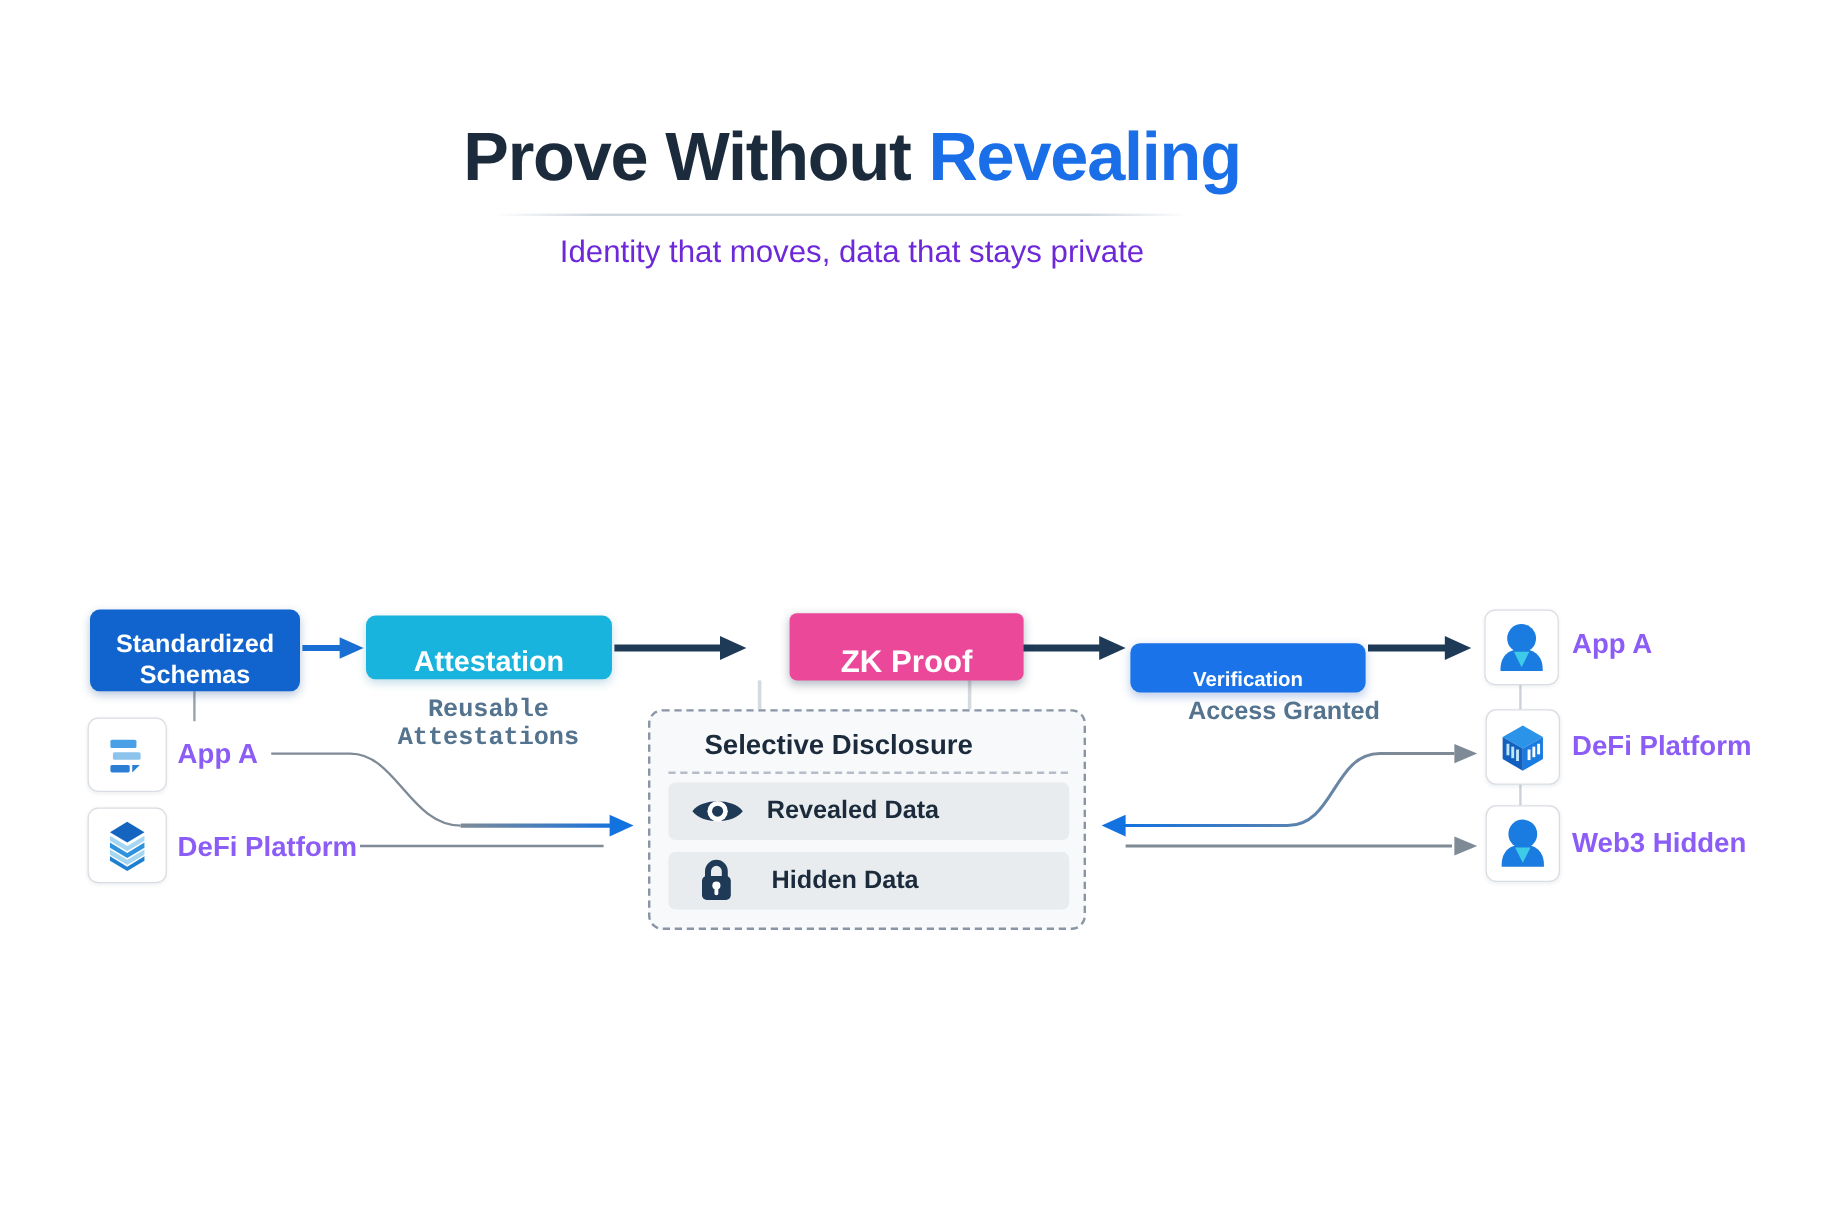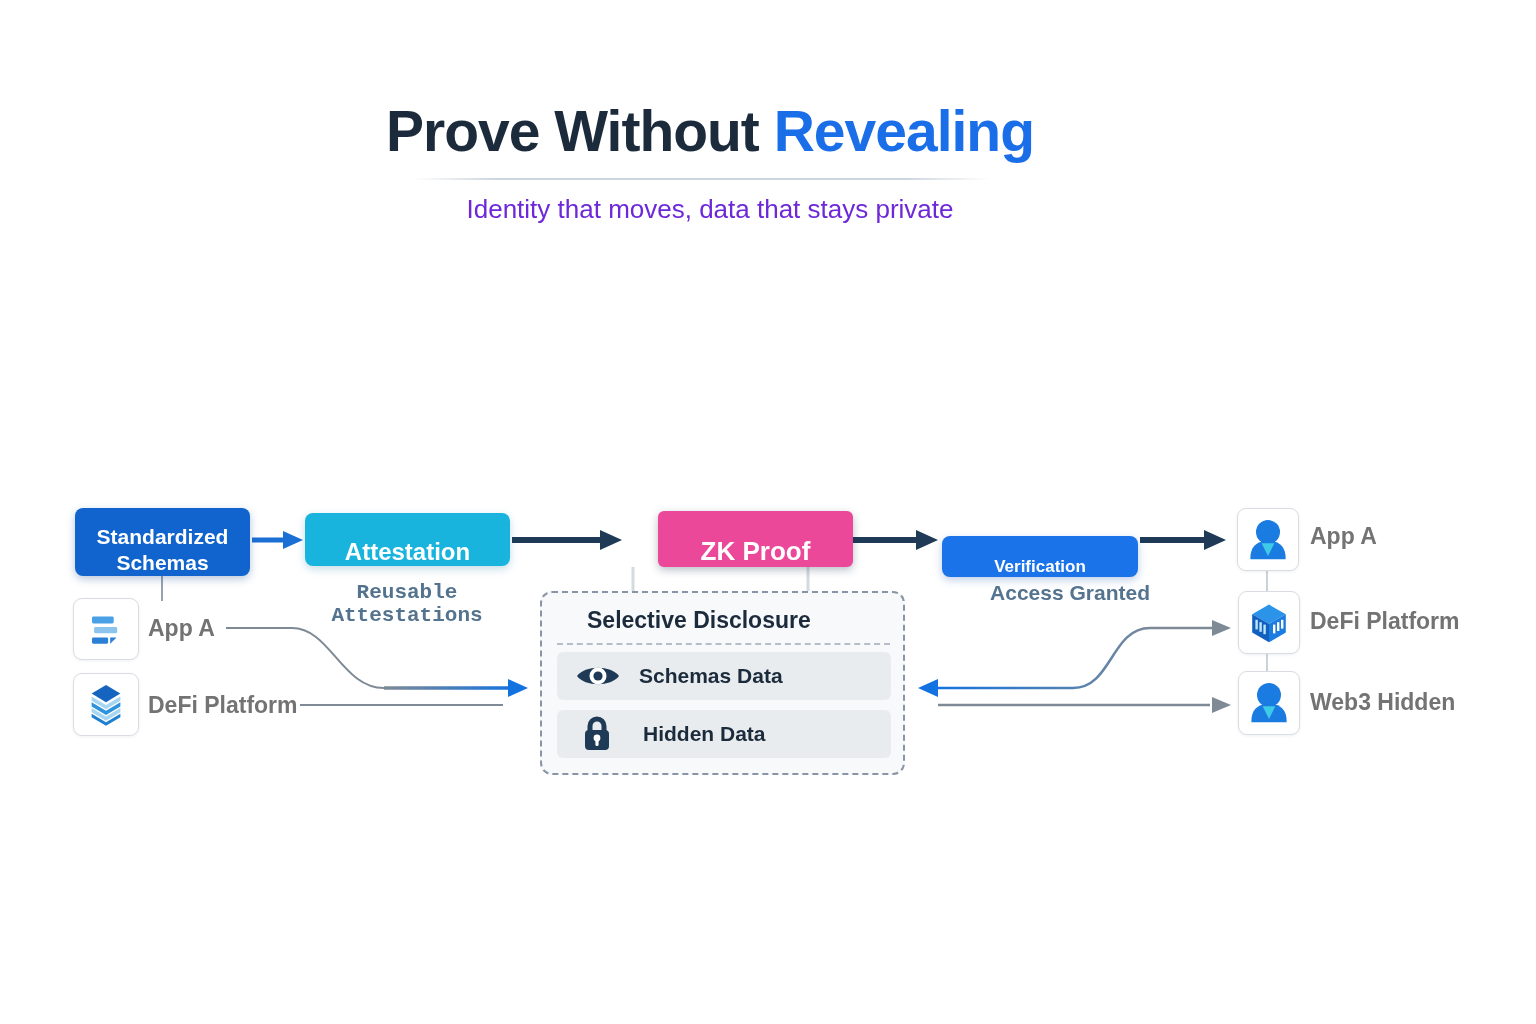--- a/index.html
+++ b/index.html
@@ -27,21 +27,21 @@
     font-size:26px;box-shadow:0 3px 8px rgba(20,40,70,.30);margin-left:36px;}
   .node-verification{left:942px;top:536px;width:196px;height:41px;background:#1a73e8;
     font-size:17px;box-shadow:0 3px 8px rgba(20,80,180,.28);}
   .flow-sub{width:220px;text-align:center;font-size:21px;font-weight:600;color:#54738f;z-index:3;}
   .sub-attestation{left:297px;top:581px;font-family:Liberation Mono, monospace;}
   .sub-verification{left:930px;top:581px;text-align:right;}
   
   .tile{background:#ffffff;border:1.5px solid #d9dde3;border-radius:9px;
     display:flex;align-items:center;justify-content:center;z-index:3;
     box-shadow:0 1px 3px rgba(40,60,90,.08);}
-  .side-label{font-size:23px;font-weight:600;color:#737373;line-height:28px;white-space:nowrap;z-index:3;}
+  .side-label{font-size:23px;font-weight:600;color:#8b5cf6;line-height:28px;white-space:nowrap;z-index:3;}
   
   .disclosure{left:540px;top:591px;width:365px;height:184px;background:#f7f9fb;
     border:2px dashed #8995a6;border-radius:12px;z-index:2;box-sizing:border-box;}
   .disclosure-title{position:absolute;left:45px;top:14px;font-size:23px;font-weight:700;color:#1c2b3c;}
   .disclosure-divider{position:absolute;left:15px;right:13px;top:50px;border-top:2px dashed #b4bdc8;}
   .disclosure-row{position:absolute;left:15px;width:334px;height:48px;background:#e8ecef;
     border-radius:6px;display:flex;align-items:center;padding-left:18px;box-sizing:border-box;gap:18px;}
   .row-revealed{top:59px;}
   .row-hidden{top:117px;gap:36px;}
   .disclosure-row .row-label{font-size:21px;font-weight:600;color:#1c2b3c;}
@@ -150,21 +150,21 @@
 
   <div class="abs disclosure">
     <div class="disclosure-title">Selective Disclosure</div>
     <div class="disclosure-divider"></div>
     <div class="disclosure-row row-revealed">
       <svg width="46" height="28" viewBox="0 0 46 28">
         <path d="M2,14 C10,3 36,3 44,14 C36,25 10,25 2,14 Z" fill="#1e3a56"></path>
         <circle cx="23" cy="14" r="8.5" fill="#ffffff"></circle>
         <circle cx="23" cy="14" r="4.6" fill="#1e3a56"></circle>
       </svg>
-      <span class="row-label">Schemas Data</span>
+      <span class="row-label">Revealed Data</span>
     </div>
     <div class="disclosure-row row-hidden">
       <svg width="32" height="38" viewBox="0 0 32 38" style="margin-left:6px;margin-right:-6px;">
         <path d="M9,16 V11 a7,7 0 0 1 14,0 V16" fill="none" stroke="#1e3a56" stroke-width="5"></path>
         <rect x="4" y="15" width="24" height="20" rx="4" fill="#1e3a56"></rect>
         <circle cx="16" cy="23" r="3.4" fill="#ffffff"></circle>
         <rect x="14.4" y="25" width="3.2" height="6" rx="1.5" fill="#ffffff"></rect>
       </svg>
       <span class="row-label">Hidden Data</span>
     </div>

